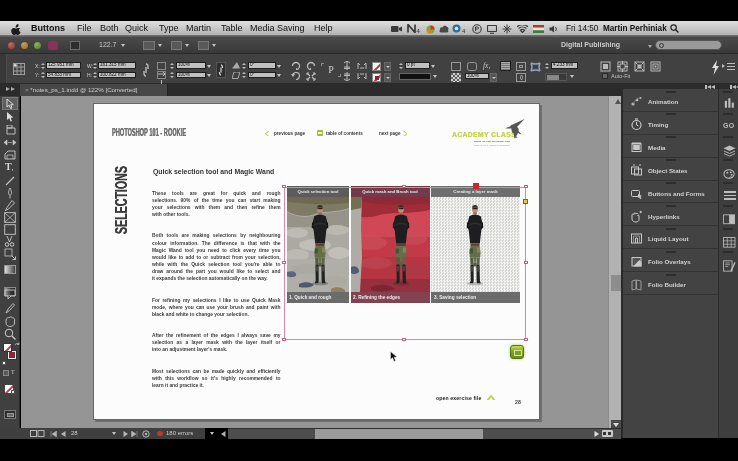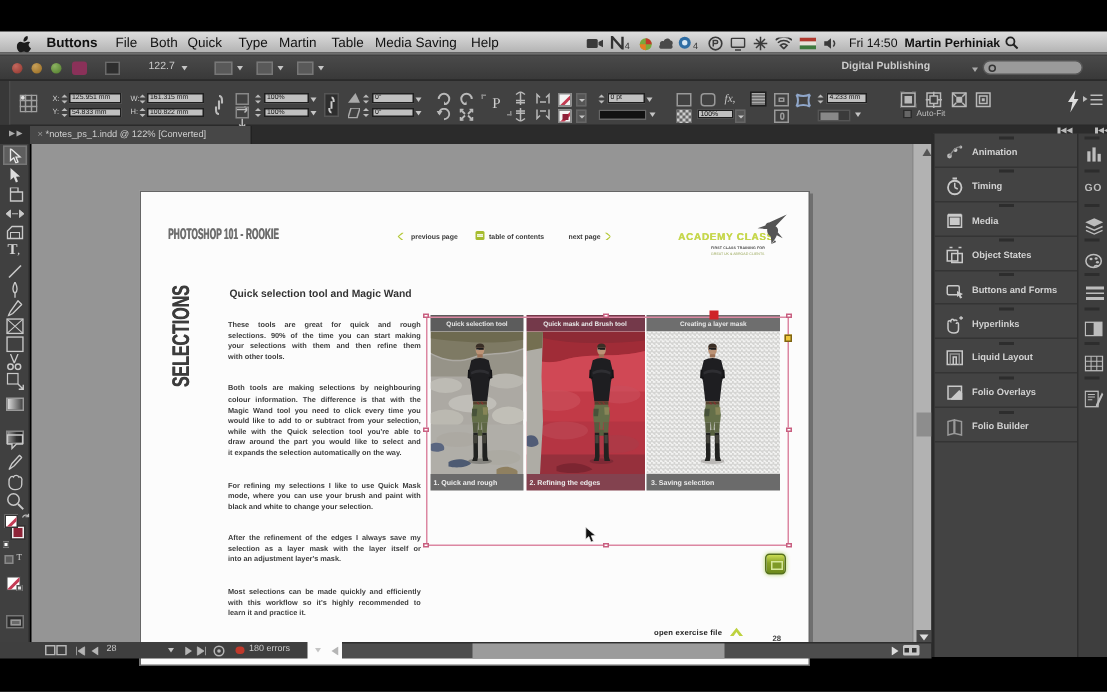--- a/index.html
+++ b/index.html
@@ -35,21 +35,21 @@
   #tab { position:absolute; left:20px; top:0; width:148px; height:12px; background:#474747;
     color:#cfcfcf; font-size:6.2px; line-height:12px; border-right:1px solid #222; }
 
   
   #tools { position:absolute; left:0; top:96px; width:20px; height:342px; background:#404040;
     border-right:1px solid #2a2a2a; }
 
   
   #canvas { position:absolute; left:21px; top:96px; width:588px; height:332px; background:#959595; }
   #page { position:absolute; left:72px; top:7px; width:447px; height:317px; background:#fcfcfc;
-    border:1px solid #666; box-shadow:2px 2px 0 rgba(0,0,0,0.25);margin-top:24px; }
+    border:1px solid #666; box-shadow:2px 2px 0 rgba(0,0,0,0.25); }
 
   
   #vscroll { position:absolute; left:608px; top:96px; width:13px; height:332px; background:#b2b2b2; border-left:1px solid #8a8a8a; }
   #vthumb { position:absolute; left:1.5px; top:179px; width:10px; height:16px; background:#8d8d8d; }
 
   
   #dock { position:absolute; left:622px; top:89px; width:96px; height:349px; background:#434343; border-left:1px solid #2a2a2a;}
   .drow { position:absolute; left:0; width:96px; height:22.9px; border-bottom:1px solid #343434;
     color:#d2d2d2; font-size:6.2px; font-weight:bold; }
   .drow .lbl { position:absolute; left:25px; top:9px; white-space:nowrap; }

